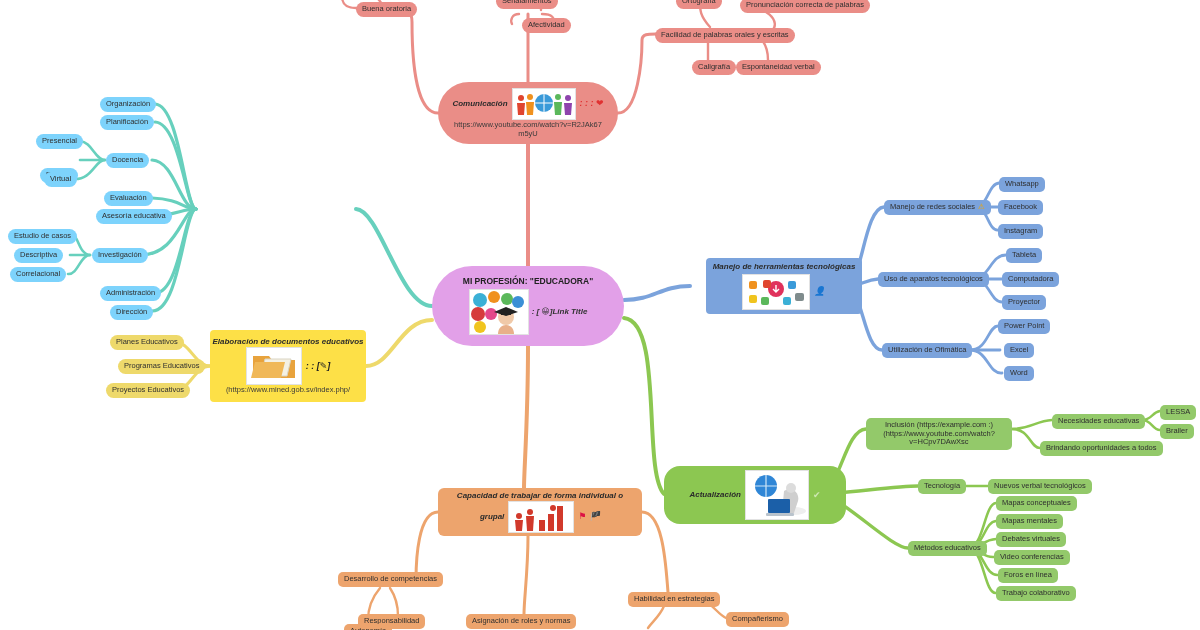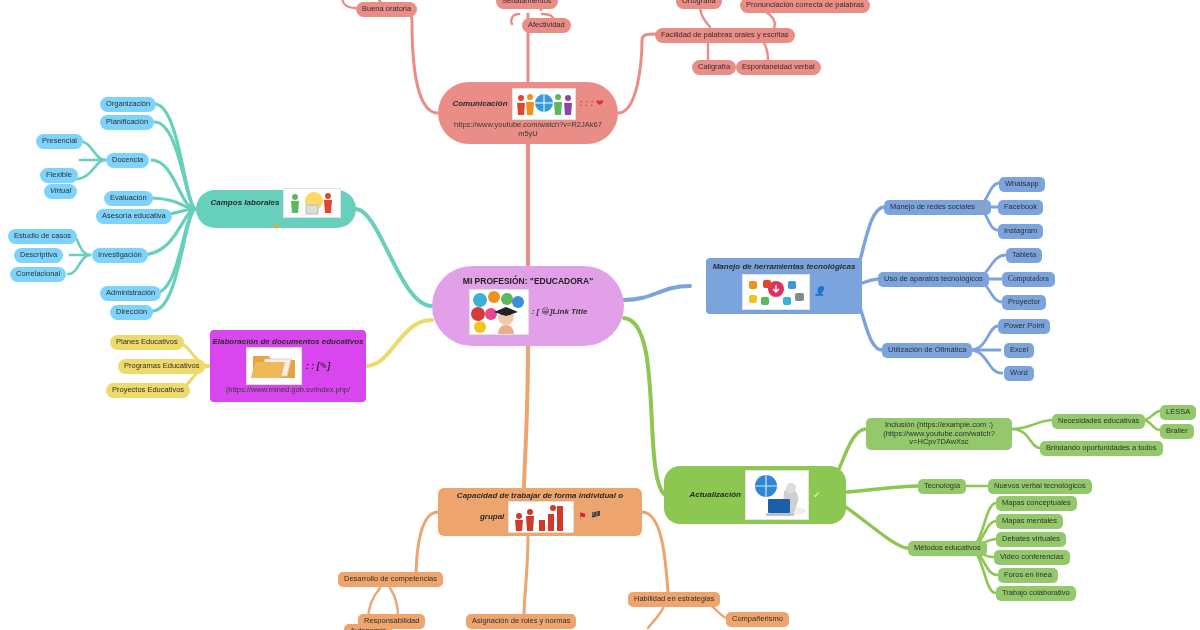--- a/index.html
+++ b/index.html
@@ -63,21 +63,21 @@
   #n-herramientas{
     left:690px;top:258px;width:156px;height:56px;
     background:#7ba3dc;border-radius:4px;flex-direction:column;gap:2px;margin-left:16px;
   }
   #n-campos{
     left:196px;top:190px;width:160px;height:38px;
     background:#67d0bd;border-radius:19px;
   }
   #n-documentos{
     left:210px;top:330px;width:156px;height:72px;
-    background:#d946ef;border-radius:4px;flex-direction:column;gap:1px;
+    background:#fde047;border-radius:4px;flex-direction:column;gap:1px;
   }
   #n-actualizacion{
     left:664px;top:466px;width:182px;height:58px;
     background:#8cc94f;background:#8cc751;border-radius:16px;
   }
   #n-capacidad{
     left:438px;top:488px;width:204px;height:48px;
     background:#eda46d;border-radius:6px;flex-direction:column;
   }
   .bigtitle{font-size:8px;font-weight:bold;font-style:italic;color:#2b2b2b;}
@@ -244,48 +244,27 @@
 
   <div class="node leaf red round" style="left:356px;top:2px;">Buena oratoria</div>
   <div class="node leaf red round" style="left:496px;top:-6px;">Señalamientos</div>
   <div class="node leaf red round" style="left:522px;top:18px;">Afectividad</div>
   <div class="node leaf red round" style="left:676px;top:-6px;">Ortografía</div>
   <div class="node leaf red round" style="left:740px;top:-2px;">Pronunciación correcta de palabras</div>
   <div class="node leaf red round" style="left:655px;top:28px;">Facilidad de palabras orales y escritas</div>
   <div class="node leaf red round" style="left:692px;top:60px;">Caligrafía</div>
   <div class="node leaf red round" style="left:736px;top:60px;">Espontaneidad verbal</div>
 
-  <div class="node big" id="n-campos">
-    <div class="inner">
-      <span class="bigtitle">Campos laborales</span>
-      <span class="thumb" style="width:56px;height:28px;">
-        <svg viewBox="0 0 56 28" width="56" height="28" aria-hidden="true">
-          <rect width="56" height="28" fill="#fff"></rect>
-          <circle cx="30" cy="12" r="9" fill="#ffd966"></circle>
-          <g>
-              <circle cx="11" cy="8" r="3" fill="#5bb85b"></circle>
-              <path d="M7 12 h8 l-1 12 h-6 Z" fill="#5bb85b"></path>
-            </g>
-          <g>
-              <circle cx="44" cy="7" r="3" fill="#e0452f"></circle>
-              <path d="M40 11 h8 l-1 13 h-6 Z" fill="#e0452f"></path>
-            </g>
-          <rect x="22" y="16" width="12" height="9" fill="#ddd" stroke="#bbb"></rect>
-        </svg>
-      </span>
-      <span class="icon-badge star">★</span>
-    </div>
-  </div>
 
   <div class="node leaf teal round" style="left:100px;top:97px;">Organización</div>
   <div class="node leaf teal round" style="left:100px;top:115px;">Planificación</div>
   <div class="node leaf teal round" style="left:106px;top:153px;">Docencia</div>
   <div class="node leaf teal round" style="left:36px;top:134px;">Presencial</div>
   <div class="node leaf teal round" style="left:40px;top:168px;">Flexible</div>
-  <div class="node leaf teal round" style="left:44px;top:184px;font-style:italic;">Virtual</div>
+  <div class="node leaf teal round" style="left:44px;top:172px;">Virtual</div>
   <div class="node leaf teal round" style="left:104px;top:191px;">Evaluación</div>
   <div class="node leaf teal round" style="left:96px;top:209px;">Asesoría educativa</div>
   <div class="node leaf teal round" style="left:92px;top:248px;">Investigación</div>
   <div class="node leaf teal round" style="left:8px;top:229px;">Estudio de casos</div>
   <div class="node leaf teal round" style="left:14px;top:248px;">Descriptiva</div>
   <div class="node leaf teal round" style="left:10px;top:267px;">Correlacional</div>
   <div class="node leaf teal round" style="left:100px;top:286px;">Administración</div>
   <div class="node leaf teal round" style="left:110px;top:305px;">Dirección</div>
 
   <div class="node big" id="n-herramientas">
@@ -312,21 +291,21 @@
   <div class="node leaf blue" style="left:884px;top:200px;">
     <span>Manejo de redes sociales</span>
     <span class="warn" style="margin-left:3px;">⚠</span>
   </div>
   <div class="node leaf blue" style="left:999px;top:177px;">Whatsapp</div>
   <div class="node leaf blue" style="left:998px;top:200px;">Facebook</div>
   <div class="node leaf blue" style="left:998px;top:224px;">Instagram</div>
 
   <div class="node leaf blue" style="left:878px;top:272px;">Uso de aparatos tecnológicos</div>
   <div class="node leaf blue" style="left:1006px;top:248px;">Tableta</div>
-  <div class="node leaf blue" style="left:1002px;top:272px;font-family:Liberation Serif, serif;">Computadora</div>
+  <div class="node leaf blue" style="left:1002px;top:272px;">Computadora</div>
   <div class="node leaf blue" style="left:1002px;top:295px;">Proyector</div>
 
   <div class="node leaf blue" style="left:882px;top:343px;">Utilización de Ofimática</div>
   <div class="node leaf blue" style="left:998px;top:319px;">Power Point</div>
   <div class="node leaf blue" style="left:1004px;top:343px;">Excel</div>
   <div class="node leaf blue" style="left:1004px;top:366px;">Word</div>
 
   <div class="node big" id="n-documentos">
     <div class="bigtitle">Elaboración de documentos educativos</div>
     <div class="inner" style="padding:0;">

